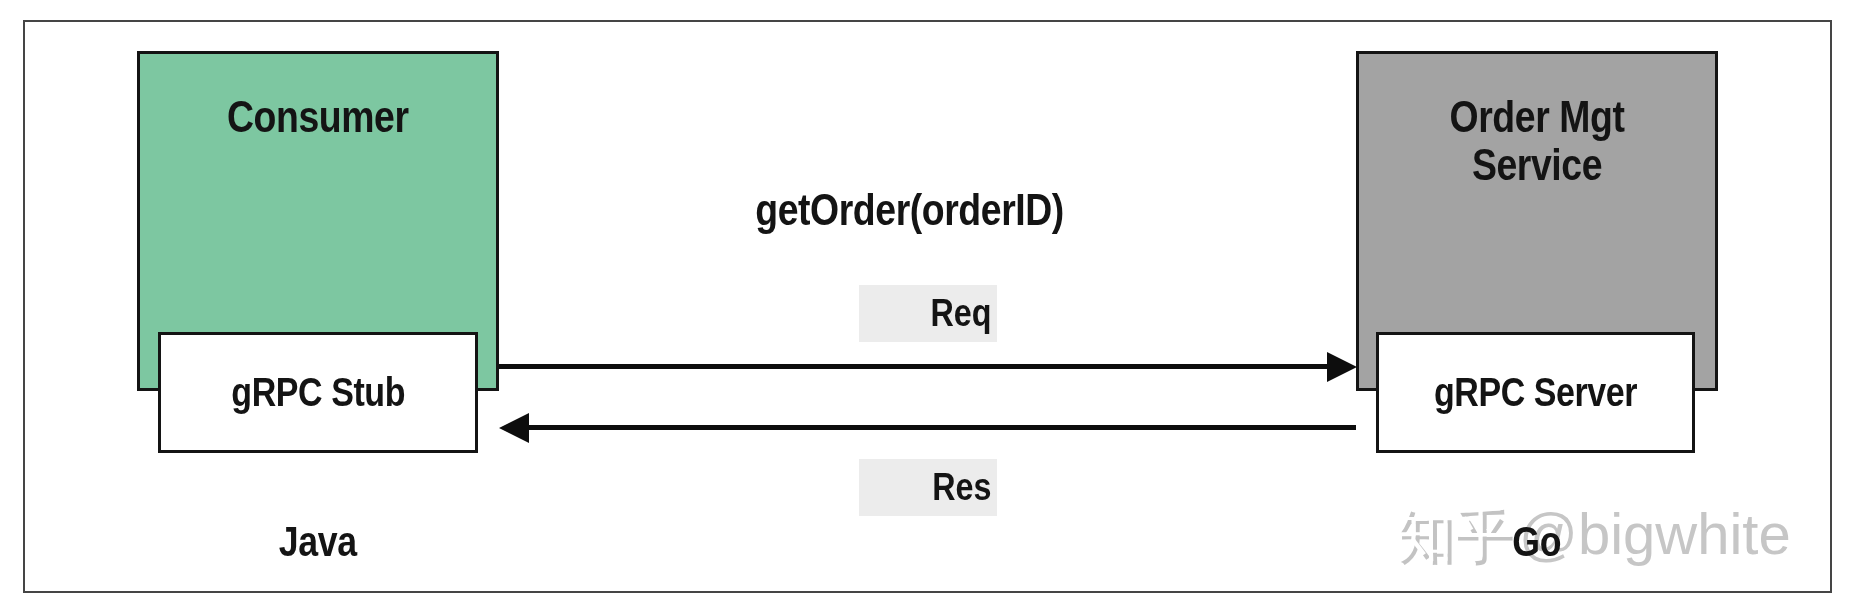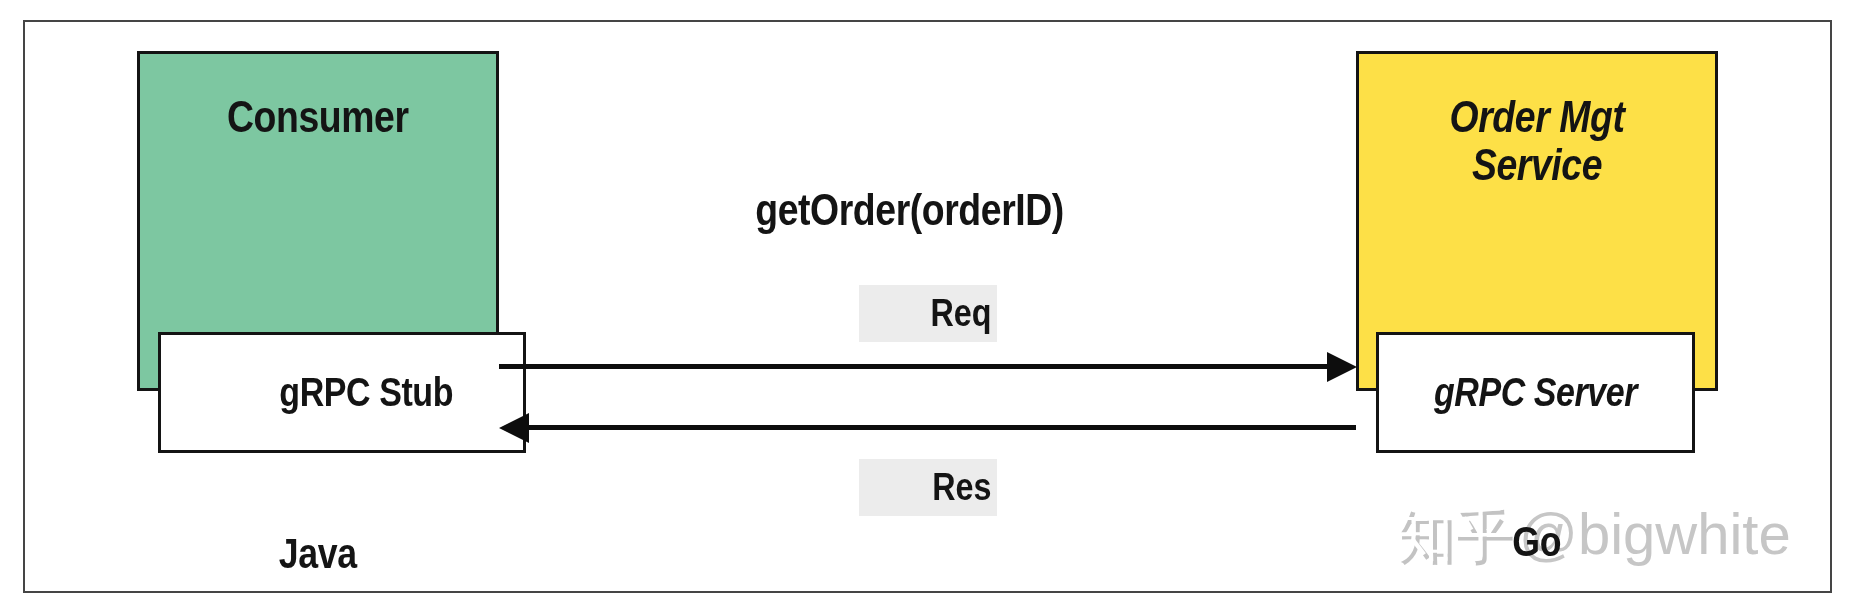--- a/index.html
+++ b/index.html
@@ -26,21 +26,21 @@
   }
   .node-box {
     position: absolute;
     top: 51px;
     width: 362px; height: 340px;
     box-sizing: border-box;
     border: 3px solid #141414;
     z-index: 2;
   }
   .node-box.consumer { left: 137px; background: #7dc7a1; }
-  .node-box.service  { left: 1356px; background: #fde047; font-style: italic; }
+  .node-box.service  { left: 1356px; background: #a3a3a3; }
   .box-title {
     margin-top: 39px;
     text-align: center;
     font-size: 44px;
     line-height: 1.1;
     font-weight: 600;
     letter-spacing: -0.5px;
   }
   .cond {
     display: inline-block;
@@ -55,33 +55,33 @@
     box-sizing: content-box;
     border: 3px solid #141414;
     background: #ffffff;
     display: flex;
     align-items: center;
     justify-content: center;
     font-size: 40px;
     font-weight: 600;
     letter-spacing: -0.5px;
   }
-  .inner-box.stub   { left: 18px; width: 314px; padding-left: 48px; }
+  .inner-box.stub   { left: 18px; width: 314px; }
   .inner-box.server { left: 17px; width: 313px; }
   .lang-label {
     position: absolute;
     top: 518px;
     width: 362px;
     text-align: center;
     font-size: 42px;
     font-weight: 600;
     letter-spacing: -0.5px;
     z-index: 6;
   }
-  .lang-label.java { left: 137px; margin-top: 12px; }
+  .lang-label.java { left: 137px; }
   .lang-label.go   { left: 1356px; }
   .call-label {
     position: absolute;
     left: 728px; top: 185px;
     width: 400px;
     font-size: 44px;
     font-weight: 600;
     letter-spacing: -0.5px;
     white-space: nowrap;
   }

